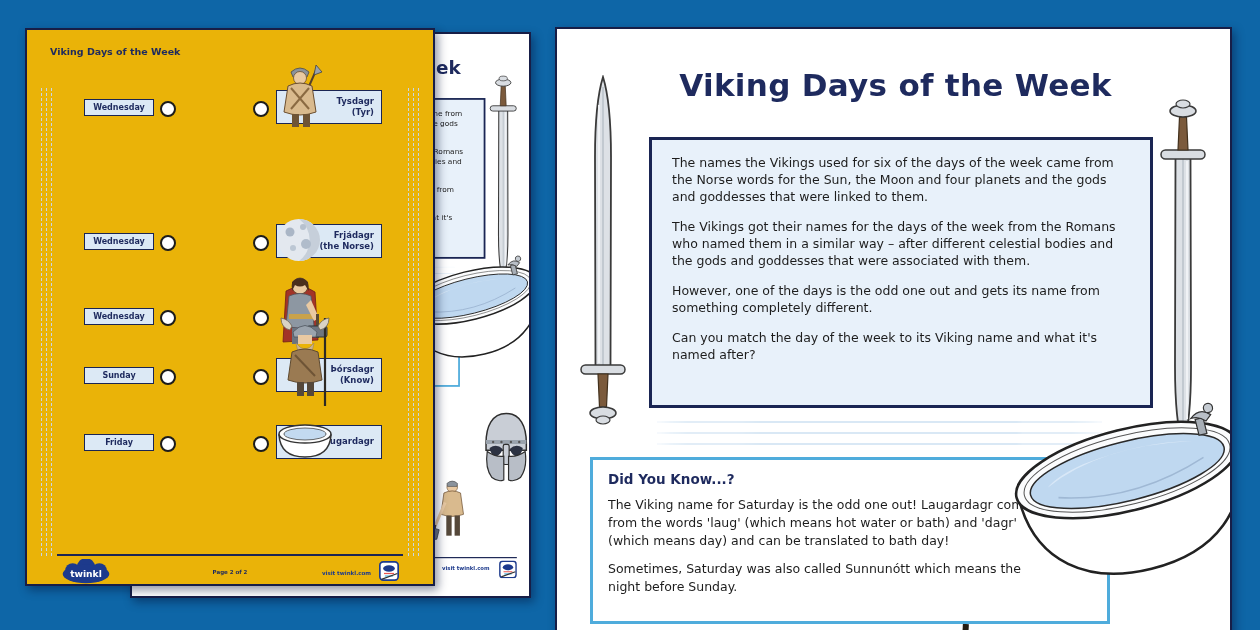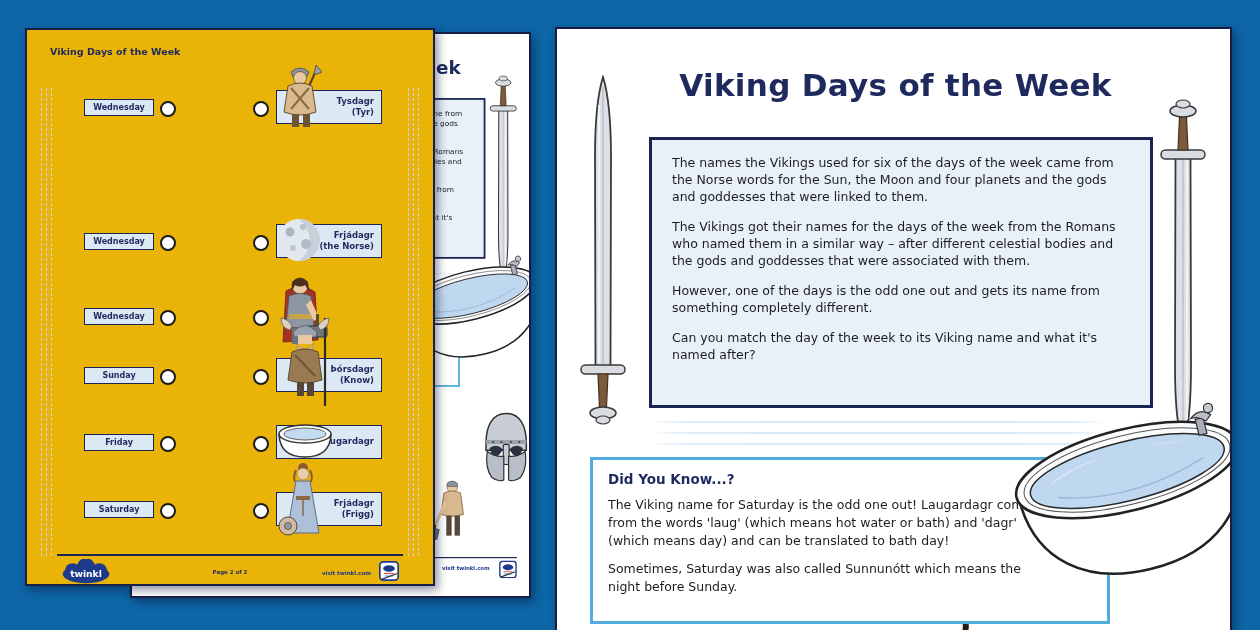--- a/index.html
+++ b/index.html
@@ -262,39 +262,20 @@
         <span class="vn">Laugardagr</span>
         <span class="vs"></span>
       </div>
       <svg class="row-icon icon-tub" viewBox="0 0 60 40">
         <path d="M4 14 C5 30 15 36 30 36 C45 36 55 30 56 14 Z" fill="#fff" stroke="#333" stroke-width="1.5"></path>
         <ellipse cx="30" cy="13" rx="26" ry="9" fill="#fdfdfd" stroke="#333" stroke-width="1.5"></ellipse>
         <ellipse cx="30" cy="13" rx="21" ry="6" fill="#c3daf0" stroke="#444" stroke-width="0.8"></ellipse>
       </svg>
     </div>
 
-    <div class="ws-row r6">
-      <div class="day-box">Saturday</div>
-      <span class="dot dot-l"></span>
-      <span class="dot dot-r"></span>
-      <div class="ans-box">
-        <span class="vn">Frjádagr</span>
-        <span class="vs">(Frigg)</span>
-      </div>
-      <svg class="row-icon icon-frigg" viewBox="0 0 54 78">
-        <circle cx="27" cy="8" r="5" fill="#8a5a30"></circle>
-        <circle cx="27" cy="14" r="6" fill="#e9cba6" stroke="#8a6a42" stroke-width="0.6"></circle>
-        <path d="M20 10 q-3 6 -1 12 M34 10 q3 6 1 12" stroke="#8a5a30" stroke-width="2" fill="none"></path>
-        <path d="M20 21 h14 l9 52 h-32 z" fill="#aebfd8" stroke="#5d6f8c" stroke-width="1"></path>
-        <rect x="20" y="36" width="14" height="4" fill="#8a6a42"></rect>
-        <line x1="27" y1="40" x2="27" y2="56" stroke="#8a6a42" stroke-width="1.5"></line>
-        <circle cx="12" cy="66" r="9" fill="#cdbda6" stroke="#5a4a33" stroke-width="1"></circle>
-        <circle cx="12" cy="66" r="3.5" fill="#8f9aa6" stroke="#5a4a33" stroke-width="0.8"></circle>
-      </svg>
-    </div>
 
     <div class="ws-rule"></div>
     <svg class="ws-logo" viewBox="0 0 64 30">
       <circle cx="16" cy="14" r="9" fill="#1d3a8c"></circle>
       <circle cx="32" cy="10" r="11" fill="#1d3a8c"></circle>
       <circle cx="48" cy="14" r="9" fill="#1d3a8c"></circle>
       <ellipse cx="32" cy="18" rx="28" ry="11" fill="#1d3a8c"></ellipse>
       <text x="32" y="22" text-anchor="middle" font-size="11" fill="#ffffff" font-weight="bold">twinkl</text>
     </svg>
     <div class="ws-pagenum">Page 2 of 2</div>

